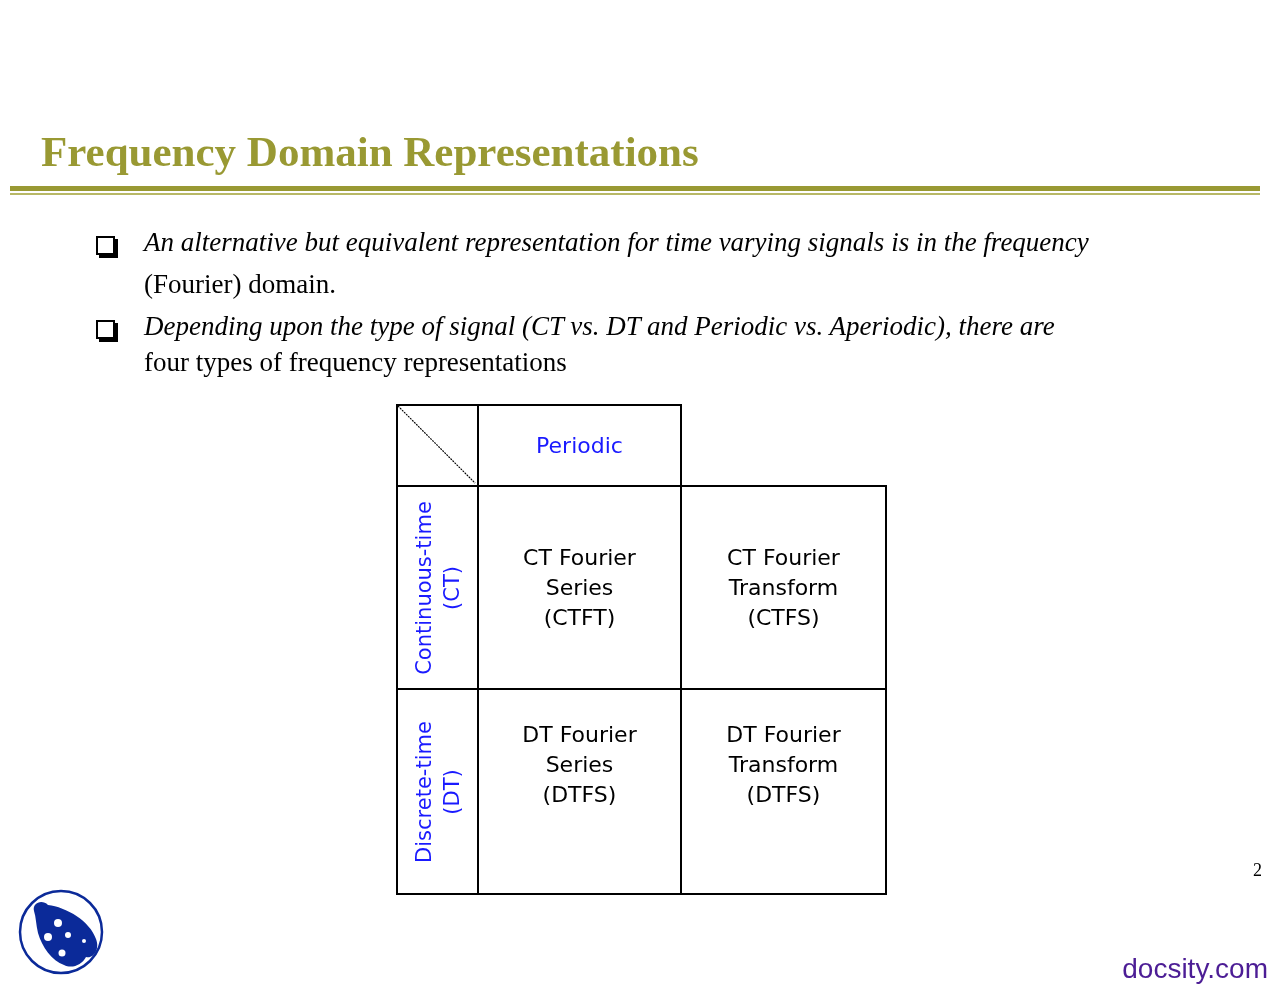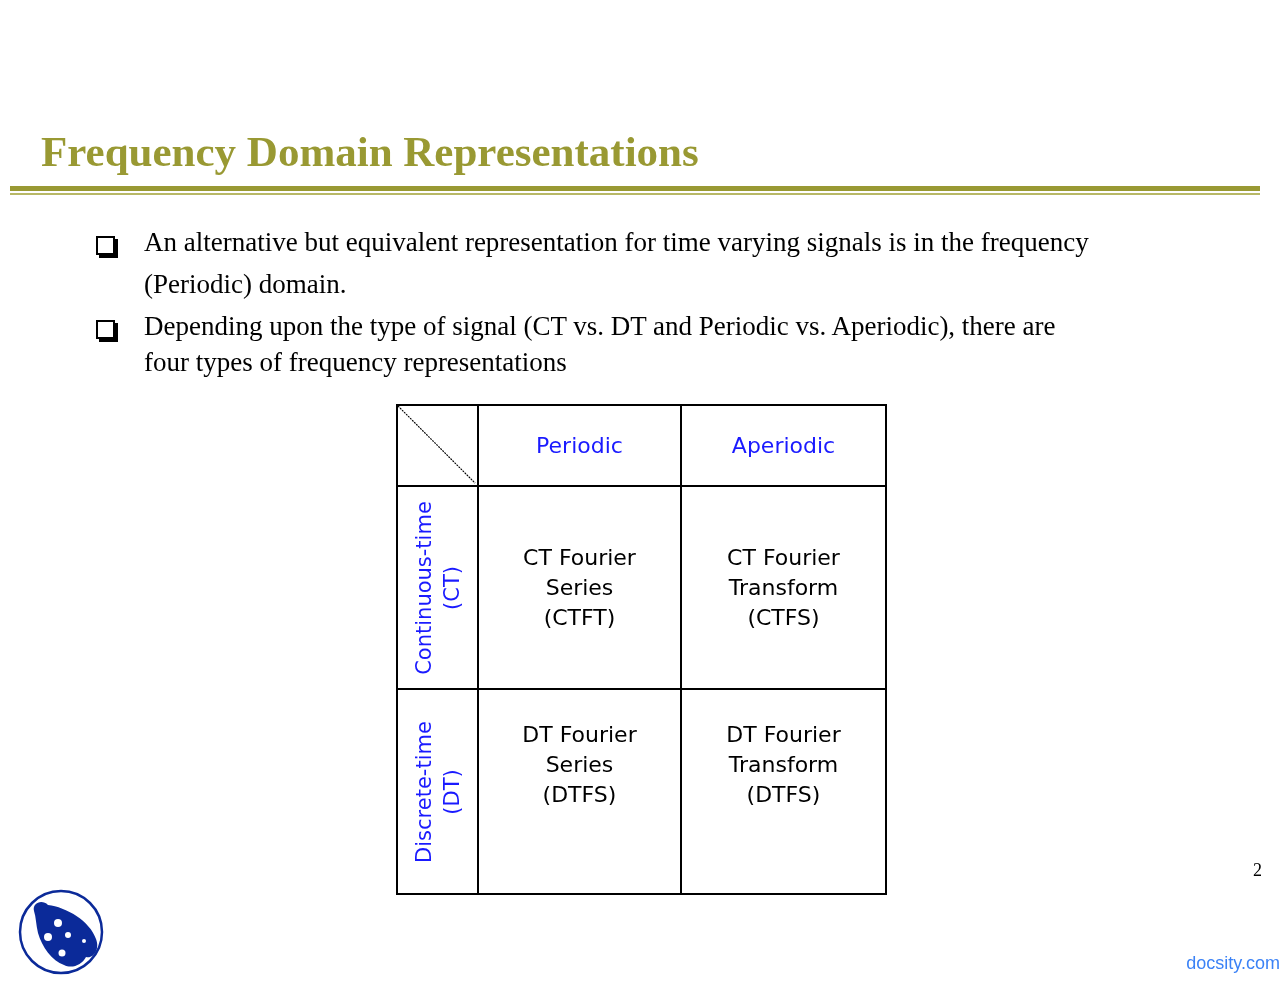--- a/index.html
+++ b/index.html
@@ -27,21 +27,21 @@
   .bullet {
     position: absolute; left: 96px;
     font-size: 27px; line-height: 38px; color: #000;
   }
   .bullet .box {
     position: absolute; left: 0; top: 4px;
     width: 15px; height: 15px; border: 2px solid #000;
     box-shadow: 3px 3px 0 #000; background: #fff;
   }
   .bullet .text {
-    position: absolute; left: 48px; top: -9px; width: 1080px; white-space: nowrap;
+    position: absolute; left: 48px; top: -9px; width: 1080px; white-space: nowrap; font-style: italic;
   }
   .bullet .line2 { position: absolute; left: 48px; white-space: nowrap; }
 
   .grid {
     position: absolute; left: 396px; top: 404px;
     width: 490px; height: 490px;
   }
   .grid .cell {
     position: absolute; box-sizing: border-box;
     border: 2px solid #000;
@@ -59,57 +59,54 @@
     position: absolute; left: 0; top: 0; width: 100%; height: 100%;
   }
   .page-num {
     position: absolute; right: 18px; top: 860px;
     font-family: "Liberation Serif", serif; font-size: 18px; color: #000;
   }
   .logo {
     position: absolute; left: 18px; top: 889px; width: 86px; height: 86px;
   }
   .site {
-    position: absolute; right: 0; top: 953px;
-    font-family: "Liberation Sans", sans-serif; font-size: 18px; color: #3b82f6;
+    position: absolute; right: 12px; top: 953px;
+    font-family: "Liberation Sans", sans-serif; font-size: 28px; color: #4c1d95;
   }
 </style>
 </head>
 <body>
 
 <h1 class="title">Frequency Domain Representations</h1>
 <div class="rule-thick"></div>
 <div class="rule-thin"></div>
 
 <div class="bullets">
   <div class="bullet" style="top:232px;">
     <span class="box"></span>
     <span class="text">An alternative but equivalent representation for time varying signals is in the frequency</span>
-    <span class="line2" style="top:33px;">(Periodic) domain.</span>
+    <span class="line2" style="top:33px;">(Fourier) domain.</span>
   </div>
   <div class="bullet" style="top:316px;">
     <span class="box"></span>
     <span class="text">Depending upon the type of signal (CT vs. DT and Periodic vs. Aperiodic), there are</span>
     <span class="line2" style="top:27px;text-align:right;">four types of frequency representations</span>
   </div>
 </div>
 
 <div class="grid">
 
   <div class="cell" style="left:0;top:0;width:83px;height:83px;">
     <svg class="diag" viewBox="0 0 83 83" preserveAspectRatio="none">
       <line x1="0" y1="0" x2="81" y2="81" stroke="#000" stroke-width="1.2" stroke-dasharray="2,1"></line>
     </svg>
   </div>
 
   <div class="cell hdr" style="left:81px;top:0;width:205px;height:83px;">
     <span>Periodic</span>
-  </div>
-  <div class="cell hdr" style="left:284px;top:0;width:207px;height:83px;">
-    <span>Aperiodic</span>
   </div>
 
   <div class="cell" style="left:0;top:81px;width:83px;height:205px;">
     <div class="vlabel">
       <div>Continuous-time</div>
       <div>(CT)</div>
     </div>
   </div>
   <div class="cell" style="left:81px;top:81px;width:205px;height:205px;">
     <div>

